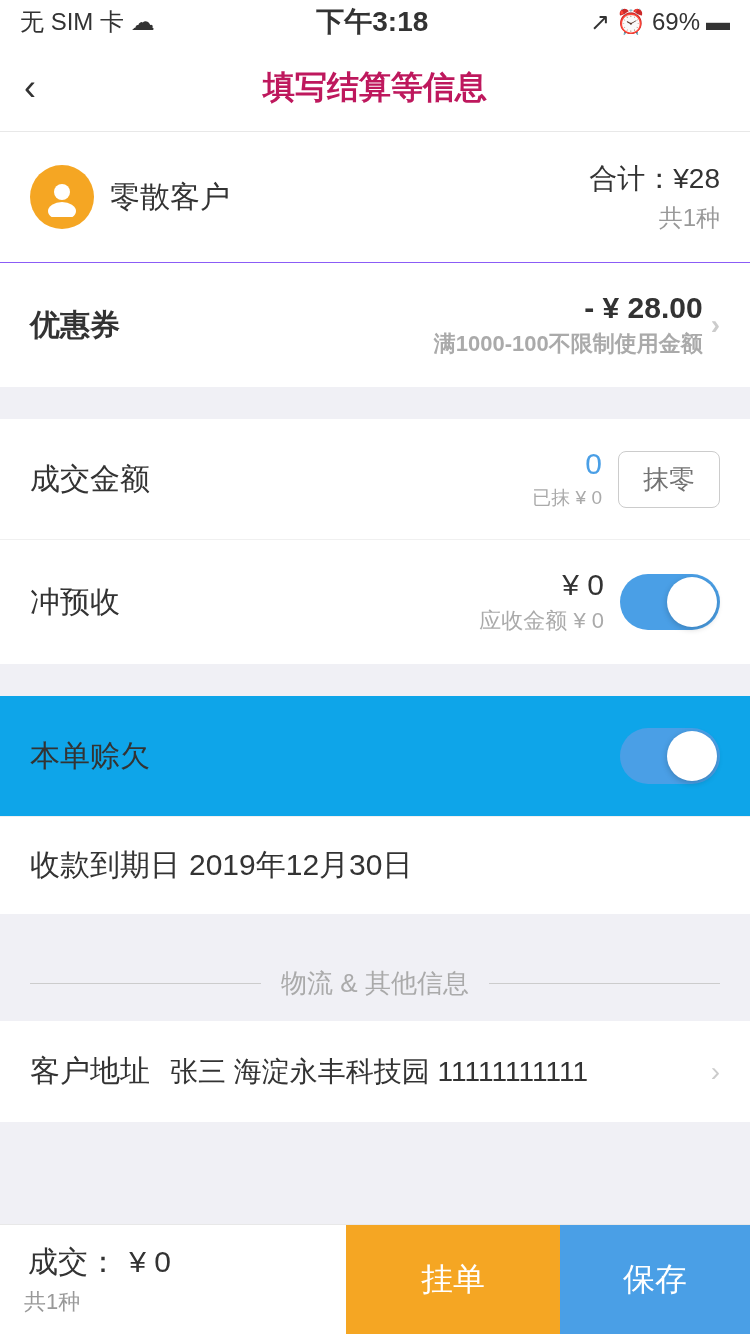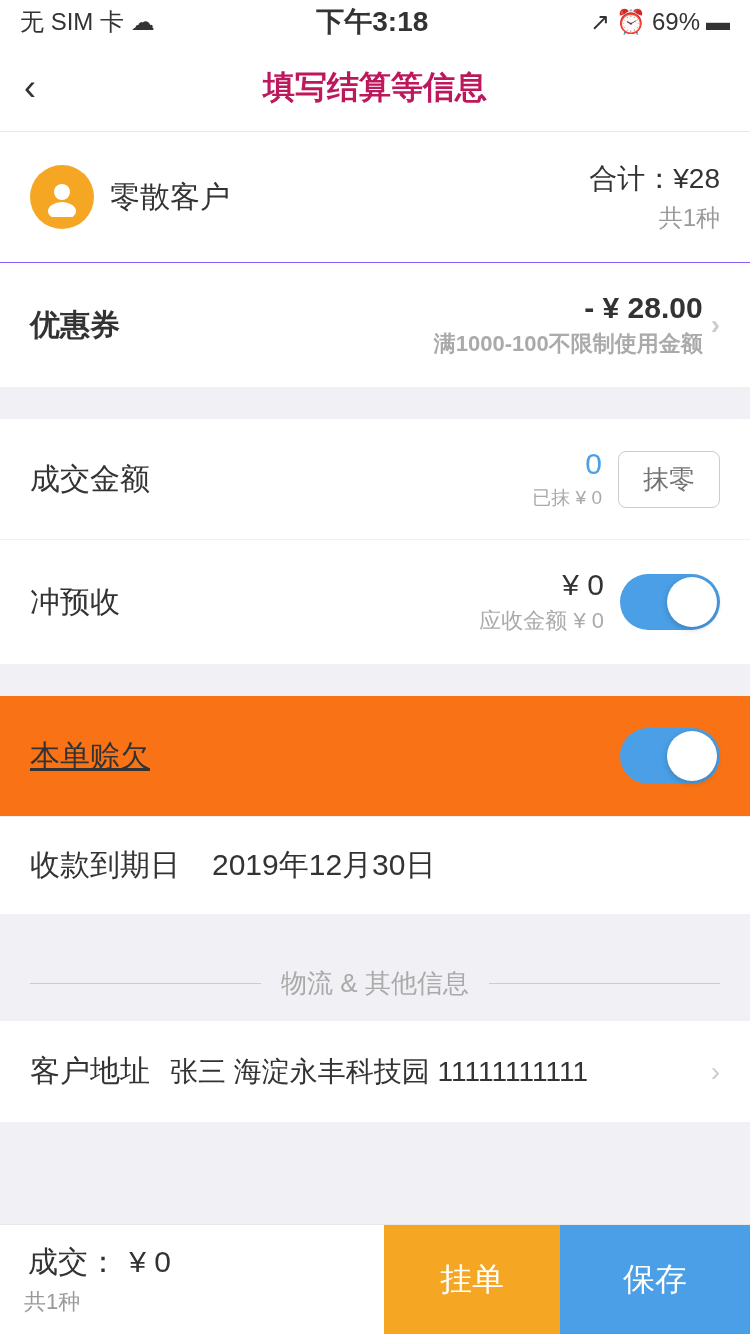--- a/index.html
+++ b/index.html
@@ -188,33 +188,32 @@
       right: 3px;
       box-shadow: 0 2px 6px rgba(0,0,0,0.2);
     }
 
     
     .debt-row {
       display: flex;
       align-items: center;
       justify-content: space-between;
       padding: 32px 30px;
-      background: #f97316;
-      text-decoration: underline;
+      background: #0ea5e9;
     }
     .debt-label { font-size: 30px; color: #333; }
 
     
     .due-row {
       display: flex;
       align-items: center;
       padding: 28px 30px;
       background: #fff;
       border-top: 1px solid #f0f0f0;
-      gap: 32px;
+      gap: 9px;
     }
     .due-label { font-size: 30px; color: #333; }
     .due-date { font-size: 30px; color: #333; }
 
     
     .logistics-header {
       background: #f0f0f5;
       padding: 20px 30px;
       display: flex;
       align-items: center;
@@ -256,21 +255,21 @@
       flex: 1;
       display: flex;
       flex-direction: column;
       justify-content: center;
       padding: 0 24px;
     }
     .bottom-deal { font-size: 26px; color: #333; }
     .bottom-deal span { font-size: 30px; margin-left: 4px; }
     .bottom-count { font-size: 22px; color: #999; margin-top: 4px; }
     .btn-suspend {
-      width: 176px;
+      width: 214px;
       background: #f5a623;
       color: #fff;
       font-size: 32px;
       display: flex;
       align-items: center;
       justify-content: center;
       cursor: pointer;
     }
     .btn-save {
       width: 190px;

